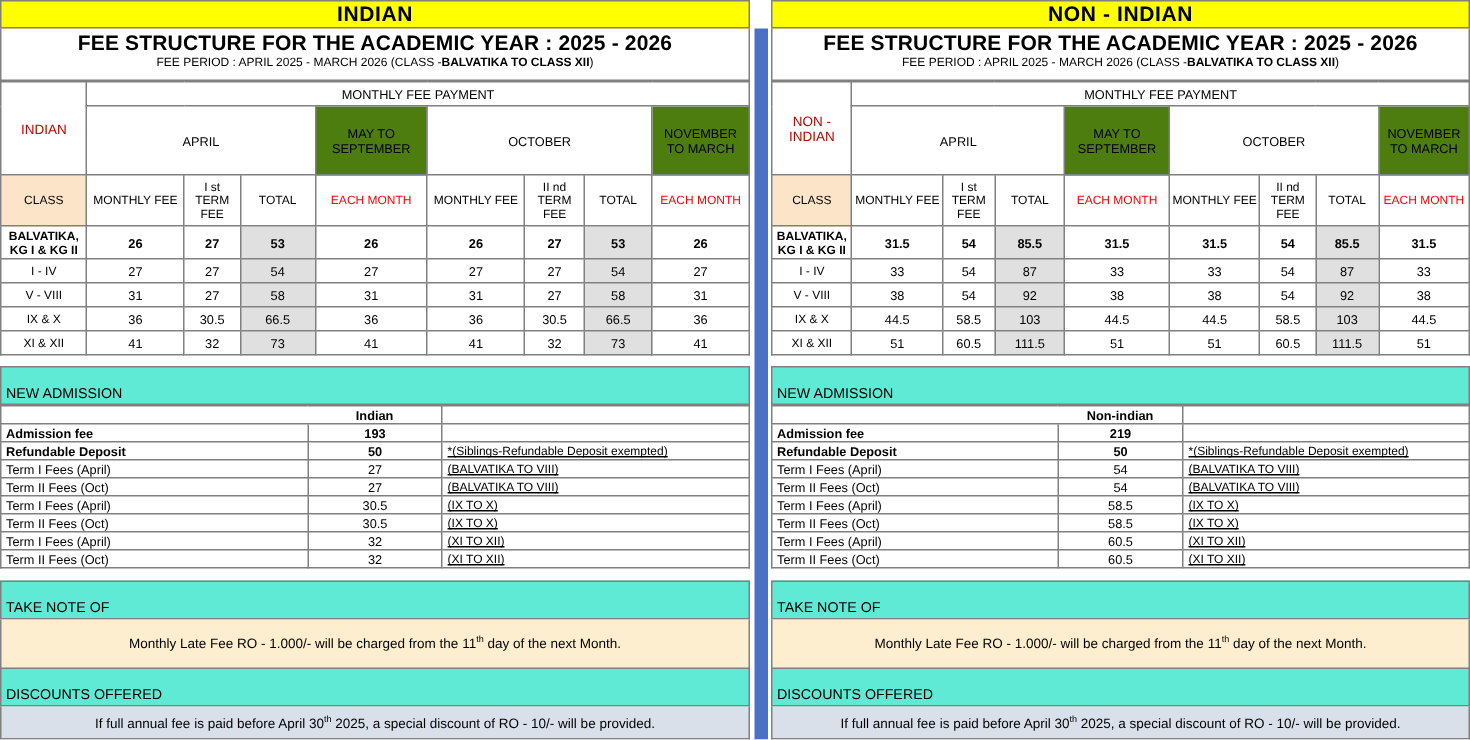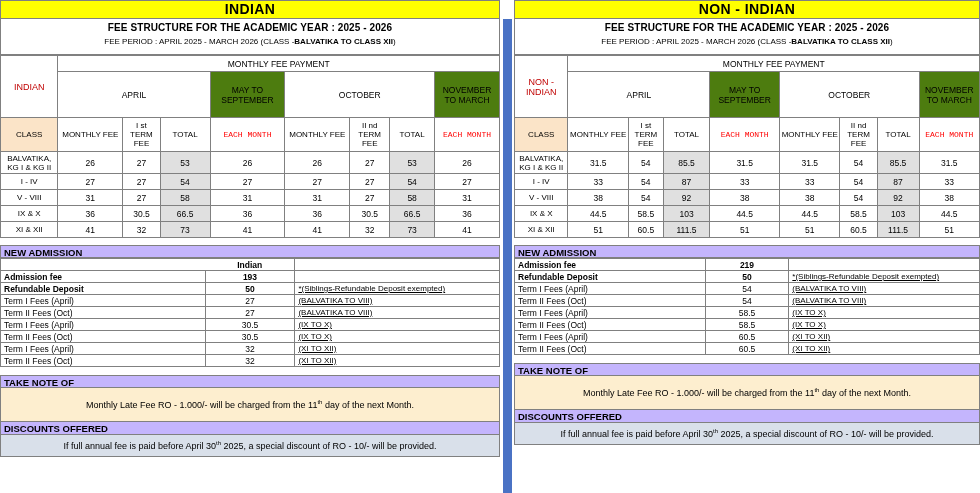--- a/index.html
+++ b/index.html
@@ -53,21 +53,21 @@
     line-height: 17px;
   }
   .title-block {
     border: 1px solid #808080;
     border-top: none;
     text-align: center;
     padding: 2px 0 2px 0;
     height: 36px;
   }
   .title-main {
-    font-size: 10px; font-weight: bold; color: #000;
+    font-size: 14px; font-weight: bold; color: #000;
     letter-spacing: 0.1px; line-height: 14px;
   }
   .title-sub {
     font-size: 8px; color: #000; line-height: 11px; margin-top: 1px;
   }
   .title-sub b { font-weight: bold; margin-top: 32px; }
 
   
   table.fee {
     border-collapse: collapse;
@@ -84,36 +84,36 @@
     font-weight: normal;
   }
   .grp-head { font-size: 8.5px; height: 16px; }
   .cat-label {
     color: #c00000; font-weight: bold; font-size: 9px;
   }
   .band-green { background: #4d7c0f; font-weight: bold; font-size: 8.5px; }
   .band-plain { font-weight: bold; font-size: 8.5px; }
   .class-head { background: #fbe4c8; font-weight: bold; font-size: 9px; }
   .colhead { font-size: 8px; height: 34px; }
-  .colhead-red { color: #ff0000; font-size: 8px; font-family: Liberation Mono, monospace; }
+  .colhead-red { color: #ff0000; font-size: 8px; }
   .rowlabel { font-weight: bold; font-size: 8px; }
   .total-col { background: #e0e0e0; }
   tr.datarow td { height: 16px; }
-  tr.datarow-tall td { height: 22px; }
+  tr.datarow-tall td { height: 22px; font-weight: bold; }
 
   
   .section-gap { height: 7px; }
   .sec-title {
     border: 1px solid #808080;
-    font-weight: bold;
+    font-weight: normal;
     font-size: 9.5px;
-    padding: 1px 3px;
+    padding: 12px 3px;
     height: 13px;
     line-height: 11px;
-    background: #c4b5fd;
+    background: #5eead4;
   }
   table.adm {
     border-collapse: collapse;
     table-layout: fixed;
     width: 100%;
     font-size: 8.5px;
   }
   table.adm td {
     border: 1px solid #808080;
     height: 12px;
@@ -421,20 +421,25 @@
       <div class="section-gap"></div>
       <div class="sec-title">NEW ADMISSION</div>
       <table class="adm">
         <colgroup>
           <col style="width: 41%;">
           <col style="width: 18%;">
           <col style="width: 41%;">
         </colgroup>
         <tbody>
           <tr>
+            <td style="border-right: none;"></td>
+            <td class="adm-nat" style="border-left: none;">Non-indian</td>
+            <td></td>
+          </tr>
+          <tr>
             <td class="adm-key-b">Admission fee</td>
             <td class="adm-val">219</td>
             <td class="adm-note"></td>
           </tr>
           <tr>
             <td class="adm-key-b">Refundable Deposit</td>
             <td class="adm-val">50</td>
             <td class="adm-note">*(Siblings-Refundable Deposit exempted)</td>
           </tr>
           <tr>

